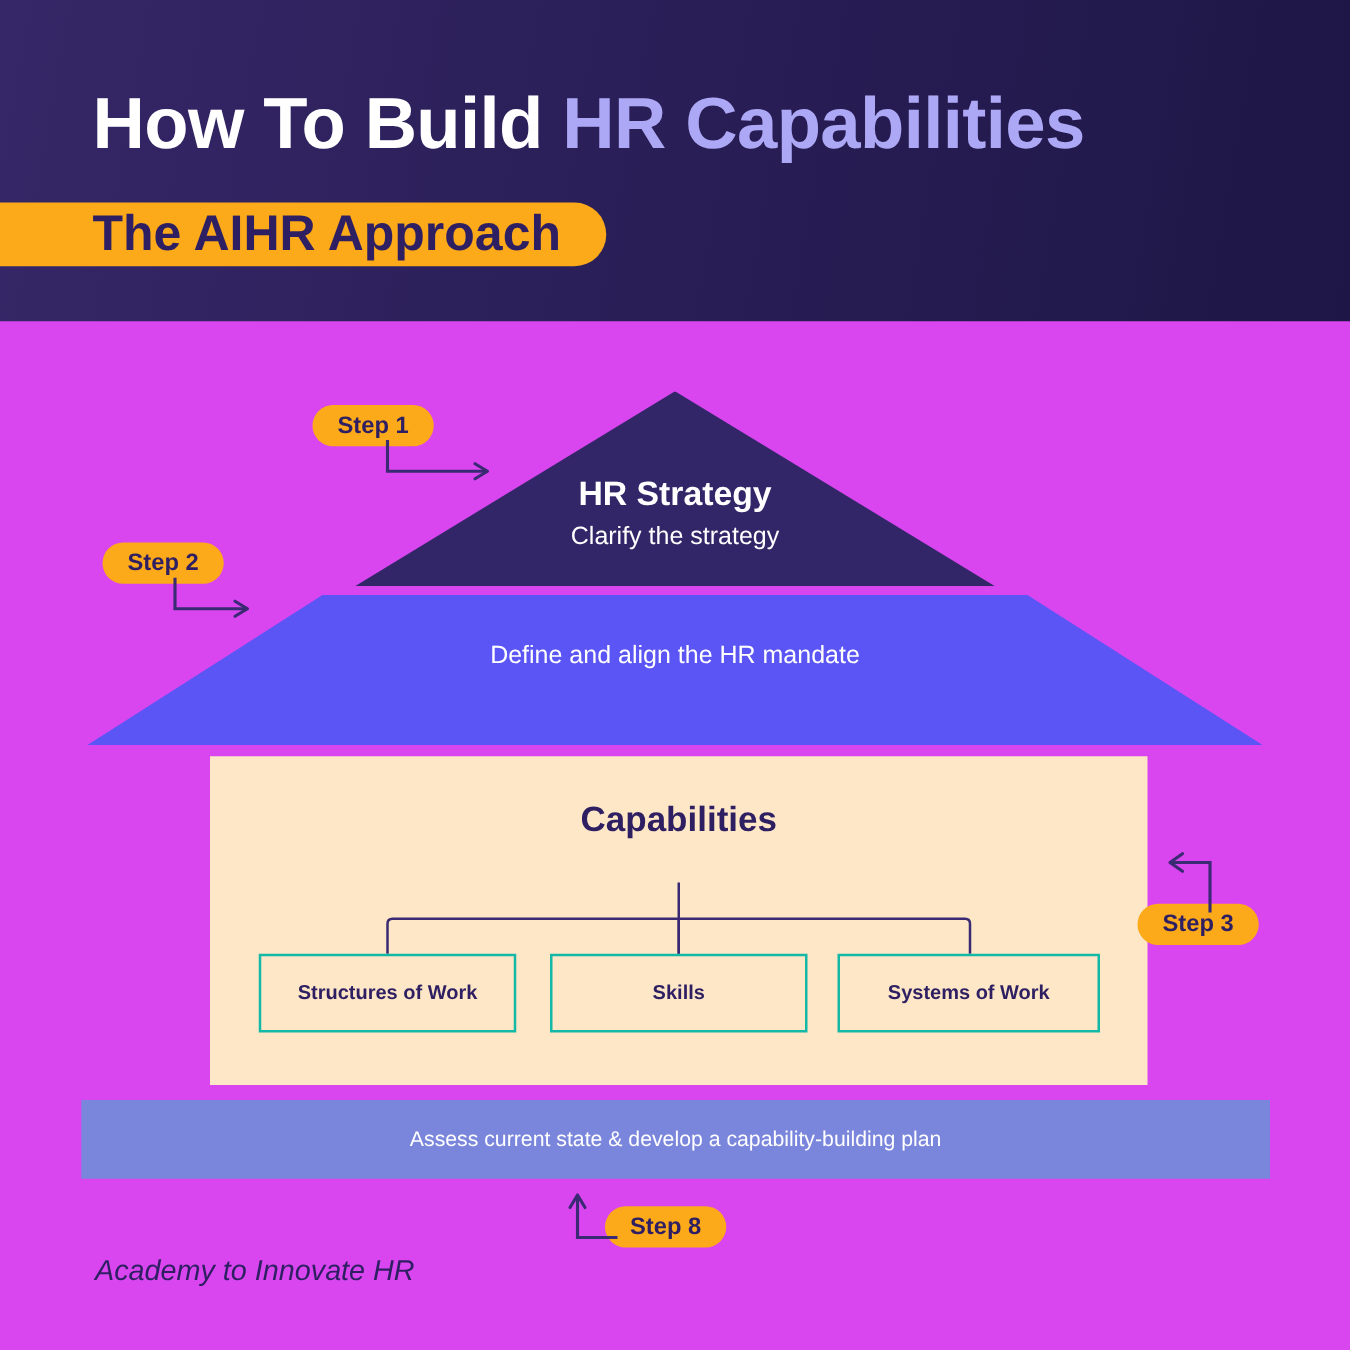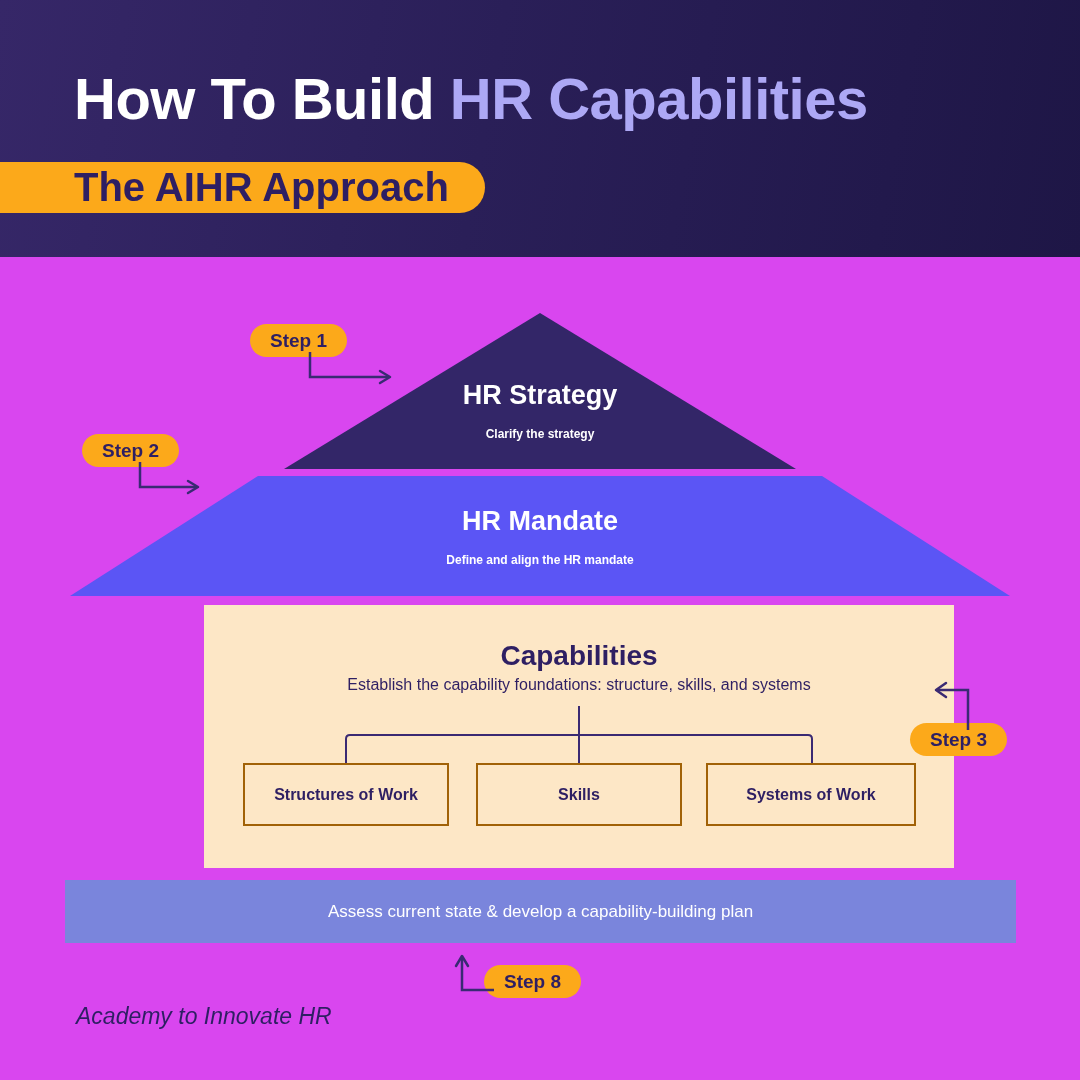--- a/index.html
+++ b/index.html
@@ -83,37 +83,36 @@
     width: 1080px;
     text-align: center;
     pointer-events: none;
   }
   .band-label .bl-title {
     font-size: 27px;
     font-weight: 700;
     line-height: 1.15;
   }
   .band-label .bl-sub {
-    font-size: 12px;
-    font-weight: 700;
+    font-size: 20px;
+    font-weight: 400;
     line-height: 1.3;
-    margin-top: 16px;
+    margin-top: 5px;
   }
   .lbl-strategy { top: 380px; color: #FFFFFF; }
   .lbl-mandate  { top: 506px; color: #FFFFFF; }
 
   
   .cap-box {
     position: absolute;
     left: 168px;
     top: 605px;
     width: 750px;
     height: 263px;
     background: #FDE7C6;
-    margin-left: 36px;
   }
   .cap-title {
     position: absolute;
     left: 0;
     top: 36px;
     width: 750px;
     text-align: center;
     font-size: 28px;
     font-weight: 700;
     color: #2E1F63;
@@ -134,21 +133,21 @@
     left: 0;
     top: 0;
     width: 750px;
     height: 263px;
     pointer-events: none;
   }
   .sub-box {
     position: absolute;
     top: 158px;
     height: 63px;
-    border: 2px solid #a16207;
+    border: 2px solid #14b8a6;
     box-sizing: border-box;
     display: flex;
     align-items: center;
     justify-content: center;
     font-size: 16px;
     font-weight: 700;
     color: #2E1F63;
     background: transparent;
   }
   .sb0 { left: 39px;  width: 206px; }
@@ -225,27 +224,25 @@
   </div>
 
   <div class="pyr-top"></div>
   <div class="band-label lbl-strategy">
     <div class="bl-title">HR Strategy</div>
     <div class="bl-sub">Clarify the strategy</div>
   </div>
 
   <div class="pyr-mid"></div>
   <div class="band-label lbl-mandate">
-    <div class="bl-title">HR Mandate</div>
     <div class="bl-sub">Define and align the HR mandate</div>
   </div>
 
   <div class="cap-box">
     <div class="cap-title">Capabilities</div>
-    <div class="cap-sub">Establish the capability foundations: structure, skills, and systems</div>
 
     <svg class="connectors" viewBox="0 0 750 263">
       <path d="M375,101 L375,158" stroke="#3A2A73" stroke-width="2" fill="none"></path>
       <path d="M142,158 L142,134 Q142,130 146,130 L604,130 Q608,130 608,134 L608,158" stroke="#3A2A73" stroke-width="2" fill="none"></path>
       <path d="M375,130 L375,158" stroke="#3A2A73" stroke-width="2" fill="none"></path>
     </svg>
 
     <div class="sub-box sb0">
       <span>Structures of Work</span>
     </div>

